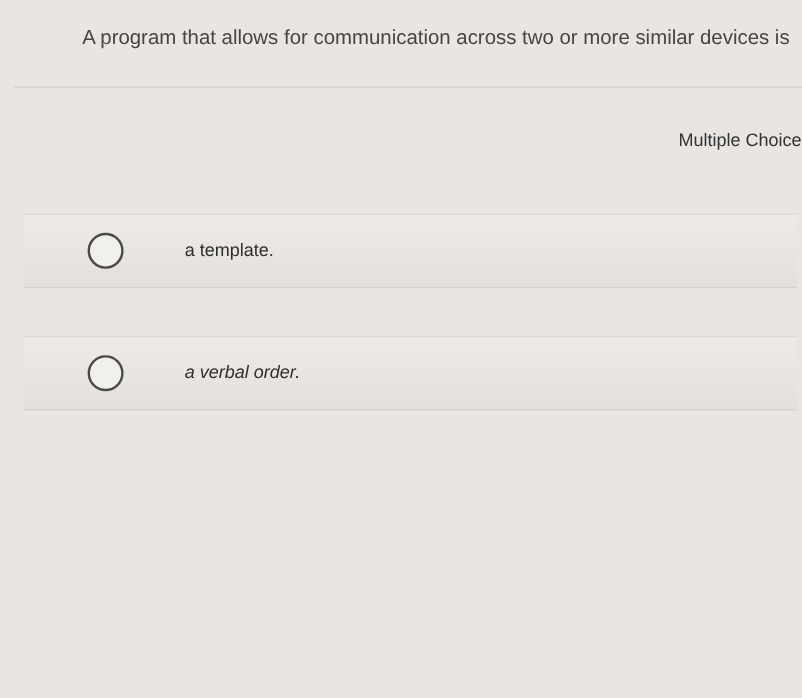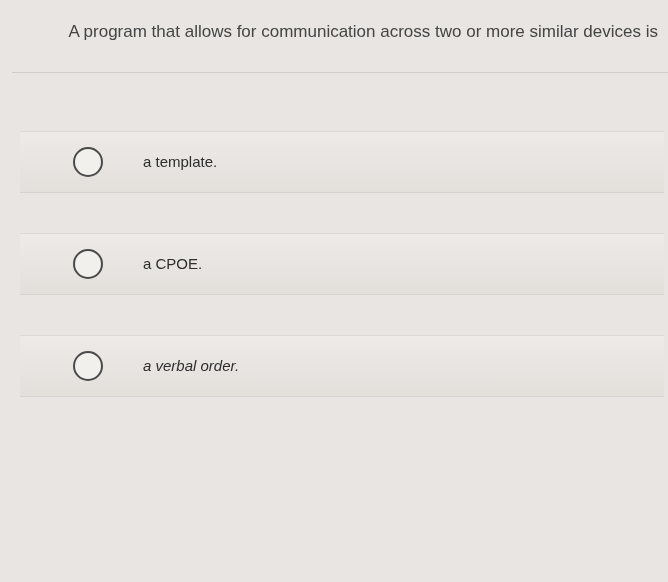--- a/index.html
+++ b/index.html
@@ -37,20 +37,21 @@
     .option-row {
       display: flex;
       align-items: center;
       height: 62px;
       padding-left: 49px;
       margin-bottom: 40px;
       background: linear-gradient(to bottom, #edeae7 0%, #e3e0dc 100%);
       border-top: 1px solid #ddd9d5;
       border-bottom: 1px solid #d6d2ce;
       cursor: pointer;
+      gap: 11px;
     }
     .radio-circle {
       width: 30px;
       height: 30px;
       border: 2.5px solid #4a4a4a;
       border-radius: 50%;
       background: #f2f0ed;
       flex-shrink: 0;
     }
     .option-label {
@@ -58,32 +59,29 @@
       color: #2e2e2e;
       margin-left: 36px;
     }
   </style>
 </head>
 <body>
 
 <div class="question-text">A program that allows for communication across two or more similar devices is</div>
 
 <div class="question-body">
+  <div class="mc-label">Multiple Choice</div>
 
   <div class="options">
 
     <div class="option-row">
       <div class="radio-circle"></div>
       <div class="option-label">a template.</div>
     </div>
 
-    <div class="option-row">
-      <div class="radio-circle"></div>
-      <div class="option-label">a CPOE.</div>
-    </div>
 
 
     <div class="option-row" style="margin-bottom:0;font-style:italic;">
       <div class="radio-circle"></div>
       <div class="option-label">a verbal order.</div>
     </div>
 
   </div>
 </div>
 

